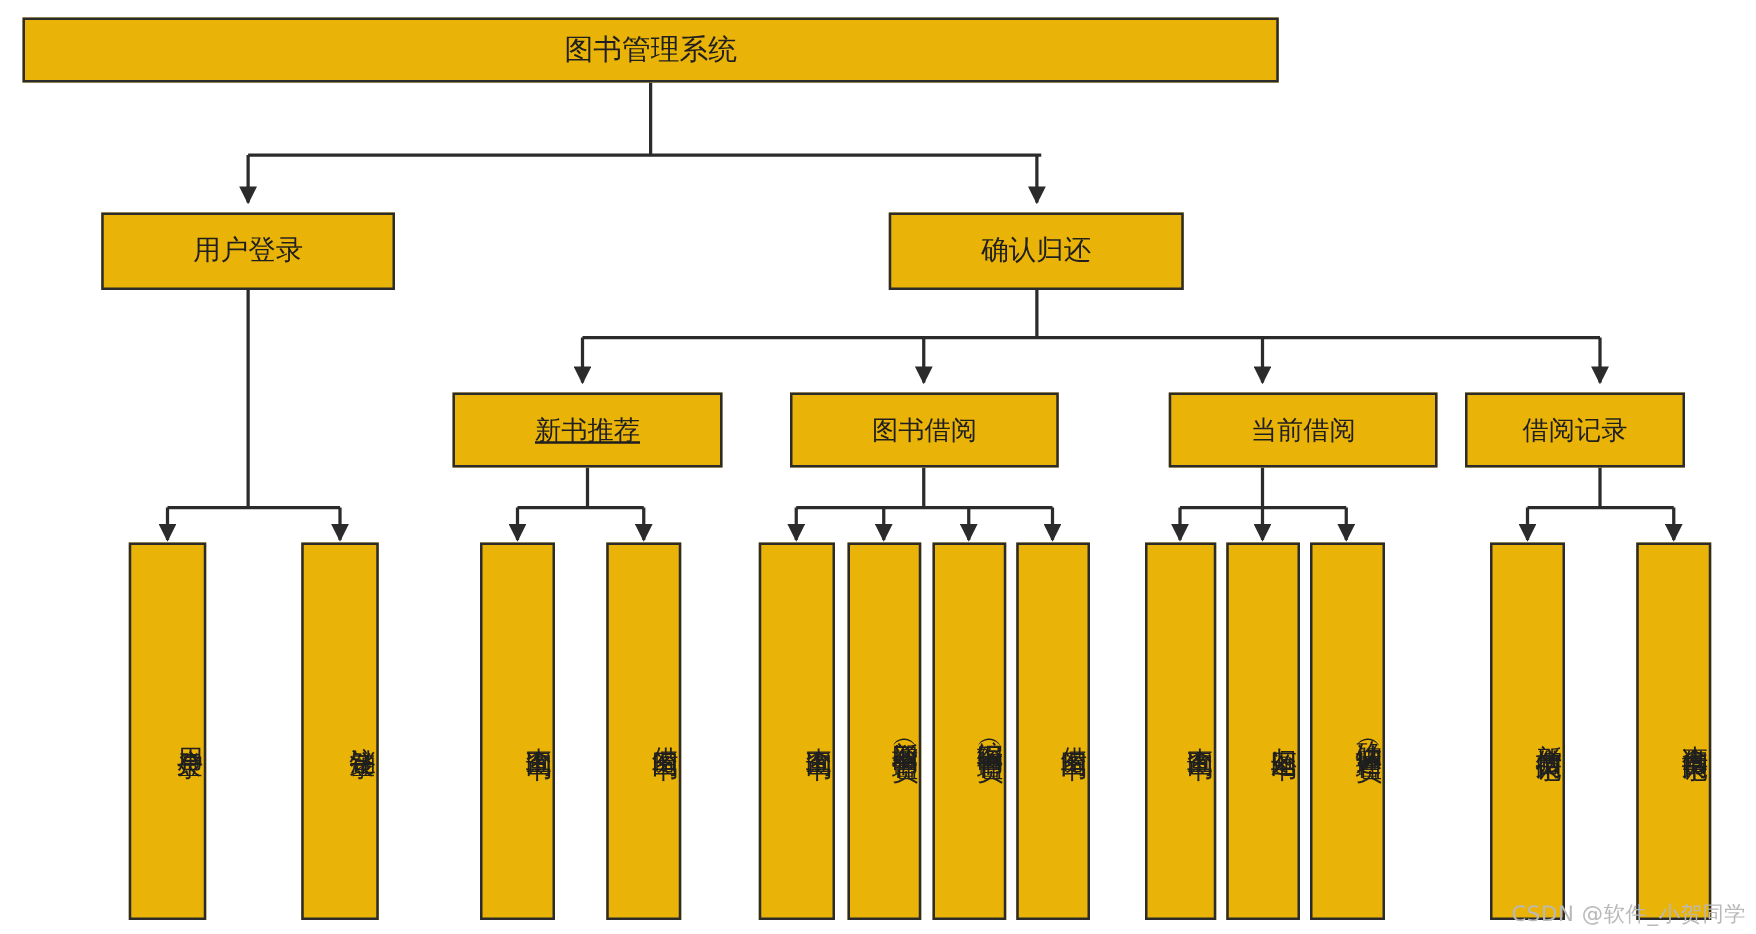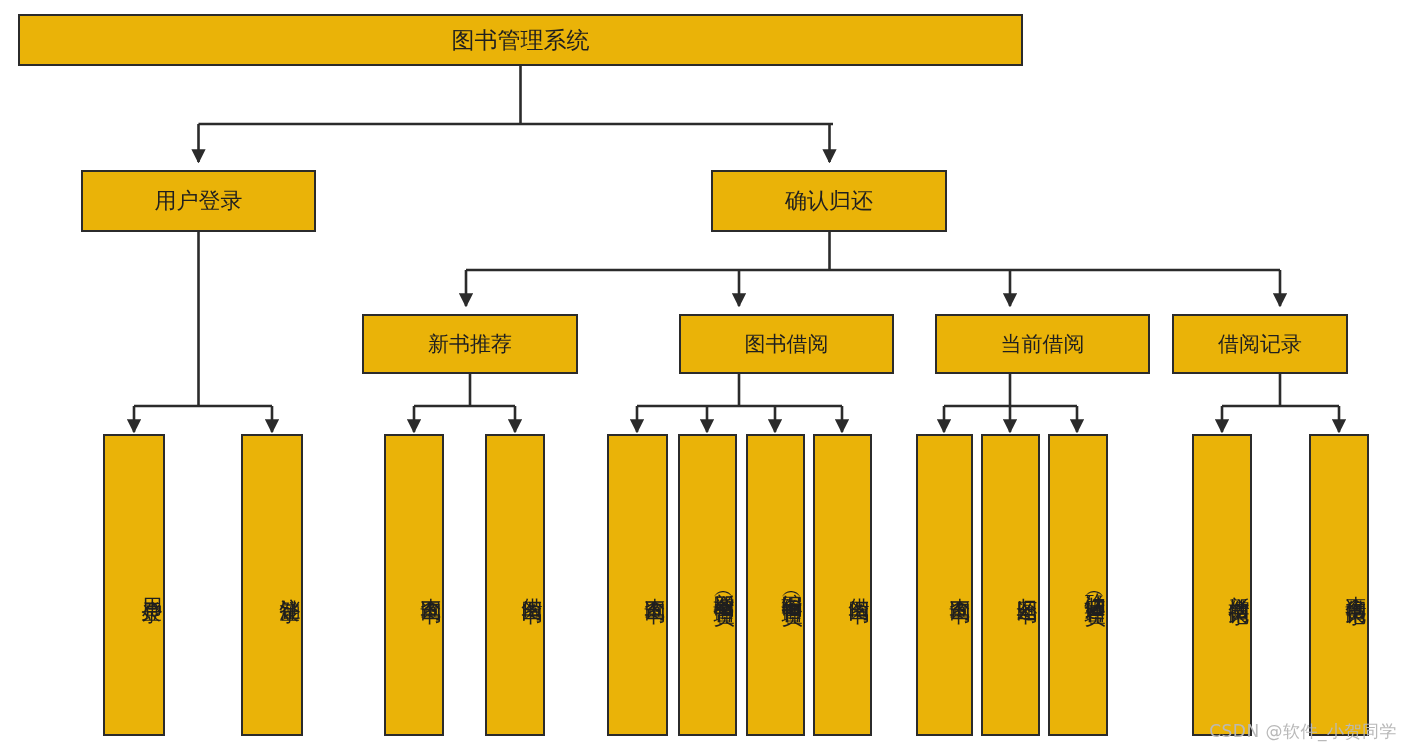--- a/index.html
+++ b/index.html
@@ -125,24 +125,24 @@
     <span>图书管理系统</span>
   </div>
 
   <div class="node lvl2" style="left:81px;top:170px;width:235px;height:62px;">
     <span>用户登录</span>
   </div>
   <div class="node lvl2" style="left:711px;top:170px;width:236px;height:62px;">
     <span>确认归还</span>
   </div>
 
-  <div class="node lvl3" style="left:362px;top:314px;width:216px;height:60px;">
+  <div class="node lvl3" style="left:362px;top:314px;width:216px;height:60px;text-decoration:underline;">
     <span>新书推荐</span>
   </div>
-  <div class="node lvl3" style="left:632px;top:314px;width:215px;height:60px;margin-left:47px;">
+  <div class="node lvl3" style="left:632px;top:314px;width:215px;height:60px;">
     <span>图书借阅</span>
   </div>
   <div class="node lvl3" style="left:903px;top:314px;width:215px;height:60px;margin-left:32px;">
     <span>当前借阅</span>
   </div>
   <div class="node lvl3" style="left:1172px;top:314px;width:176px;height:60px;">
     <span>借阅记录</span>
   </div>
 
   <div class="node leaf" style="left:103px;top:434px;width:62px;height:302px;">

